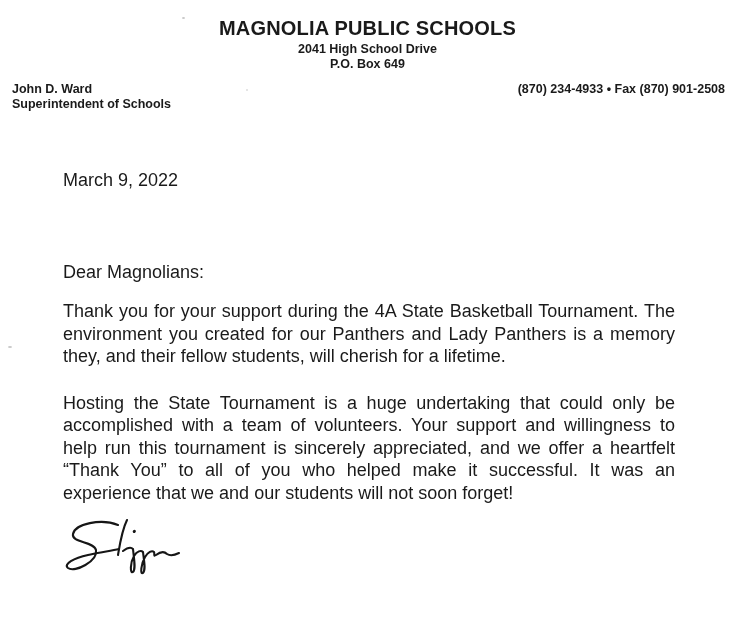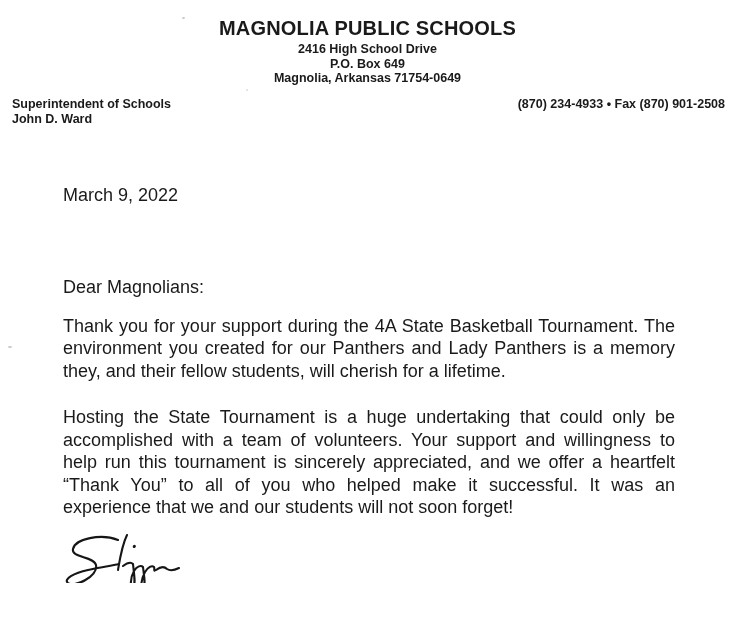--- a/index.html
+++ b/index.html
@@ -51,28 +51,27 @@
 <body>
 
 <div class="page">
 
   <div class="speck s1"></div>
   <div class="speck s2"></div>
   <div class="speck s3"></div>
 
   <header class="letterhead">
     <h1 class="school-name">MAGNOLIA PUBLIC SCHOOLS</h1>
-    <div class="addr">2416 High School Drive</div>
+    <div class="addr">2041 High School Drive</div>
     <div class="addr">P.O. Box 649</div>
-    <div class="addr">Magnolia, Arkansas 71754-0649</div>
 
     <div class="contact-row">
       <div class="official">
+        <div>John D. Ward</div>
         <div>Superintendent of Schools</div>
-        <div>John D. Ward</div>
       </div>
       <div class="phone">(870) 234-4933 • Fax (870) 901-2508</div>
     </div>
   </header>
 
   <main class="letter-body">
     <p class="date">March 9, 2022</p>
     <p class="salutation">Dear Magnolians:</p>
     <p class="para">Thank you for your support during the 4A State Basketball Tournament.  The environment you created for our Panthers and Lady Panthers is a memory they, and their fellow students, will cherish for a lifetime.</p>
     <p class="para">Hosting the State Tournament is a huge undertaking that could only be accomplished with a team of volunteers.  Your support and willingness to help run this tournament is sincerely appreciated, and we offer a heartfelt “Thank You” to all of you who helped make it successful. It was an experience that we and our students will not soon forget!</p>

